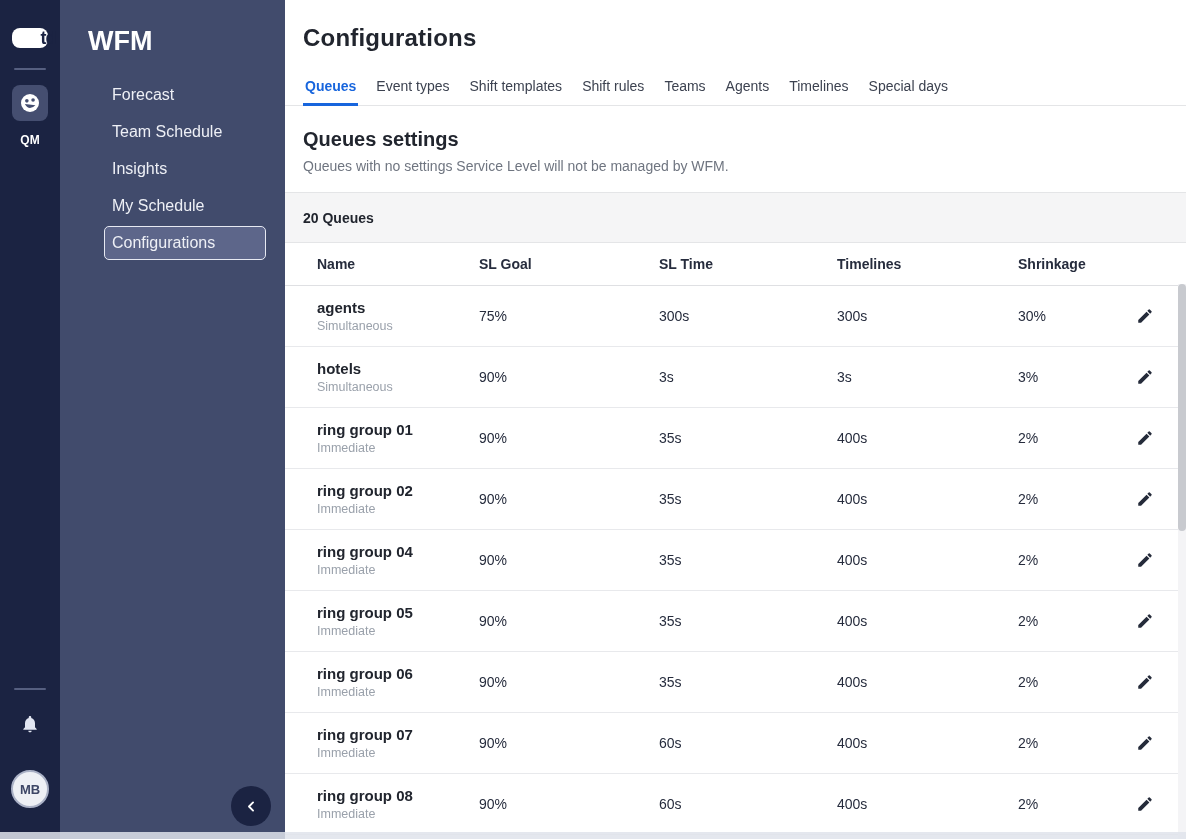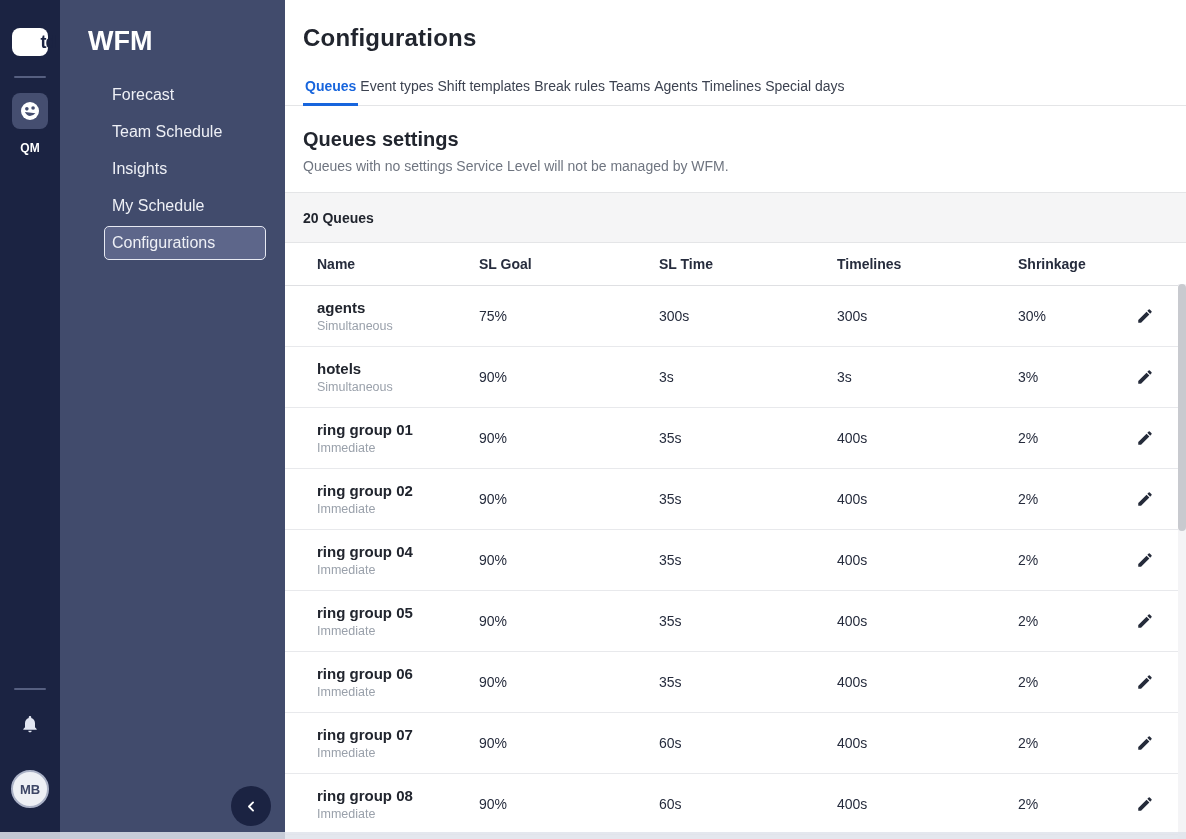--- a/index.html
+++ b/index.html
@@ -9,21 +9,21 @@
     background: #fff; color: #252b3a;
   }
   .app { display: flex; width: 1186px; height: 839px; position: relative; }
 
   
   .rail {
     width: 60px; height: 100%; background: #1b2342; flex: 0 0 60px;
     display: flex; flex-direction: column; align-items: center; padding: 28px 0 31px;
   }
   .logo {
-    width: 36px; height: 28px; background: #fff; border-radius: 8px;
+    width: 36px; height: 20px; background: #fff; border-radius: 8px;
     display: flex; align-items: center; justify-content: center;
     color: #1b2342; font-weight: bold; font-size: 18px; letter-spacing: -1px; cursor: pointer; padding-left: 36px;
   }
   .rail-divider { width: 32px; height: 2px; background: #565f80; border-radius: 1px; margin: 20px 0 15px; }
   .rail-btn {
     width: 36px; height: 36px; border: none; border-radius: 8px; background: #454e70;
     display: flex; align-items: center; justify-content: center; cursor: pointer;
   }
   .rail-label { color: #fff; font-size: 12px; font-weight: bold; margin-top: 12px; }
   .rail-spacer { flex: 1; }
@@ -50,21 +50,21 @@
   .collapse-btn {
     position: absolute; right: 14px; bottom: 13px; width: 40px; height: 40px;
     border-radius: 50%; border: none; background: #1b2342; cursor: pointer;
     display: flex; align-items: center; justify-content: center;
   }
 
   
   .main { flex: 1; background: #fff; position: relative; overflow: hidden; }
   .page-title { font-size: 24px; font-weight: bold; color: #21252e; margin: 24px 0 0 18px; letter-spacing: .2px; }
 
-  .tabs { display: flex; padding: 0 18px; margin-top: 21px; border-bottom: 1px solid #e4e5e7; }
+  .tabs { display: flex; gap: 16px; padding: 0 18px; margin-top: 21px; border-bottom: 1px solid #e4e5e7; }
   .tab {
     background: none; border: none; cursor: pointer; font-size: 14px; color: #3c4250;
     padding: 5px 2px 9px; border-bottom: 3px solid transparent; margin-bottom: -1px;
     font-family: inherit; white-space: nowrap;
   }
   .tab.active { color: #1765dd; border-bottom-color: #1765dd; font-weight: bold; }
 
   .section-head { padding: 22px 18px 0; }
   .section-title { font-size: 20px; font-weight: bold; color: #21252e; }
   .section-desc { font-size: 14px; color: #6f7580; margin-top: 7px; padding-bottom: 18px; }
@@ -146,21 +146,21 @@
     </button>
   </nav>
 
   <main class="main">
     <h1 class="page-title">Configurations</h1>
 
     <div class="tabs" id="tabs">
         <button class="tab active">Queues</button>
         <button class="tab">Event types</button>
         <button class="tab">Shift templates</button>
-        <button class="tab">Break rules</button>
+        <button class="tab">Shift rules</button>
         <button class="tab">Teams</button>
         <button class="tab">Agents</button>
         <button class="tab">Timelines</button>
         <button class="tab">Special days</button>
       </div>
 
     <section class="section-head">
       <h2 class="section-title">Queues settings</h2>
       <p class="section-desc">Queues with no settings Service Level will not be managed by WFM.</p>
     </section>

